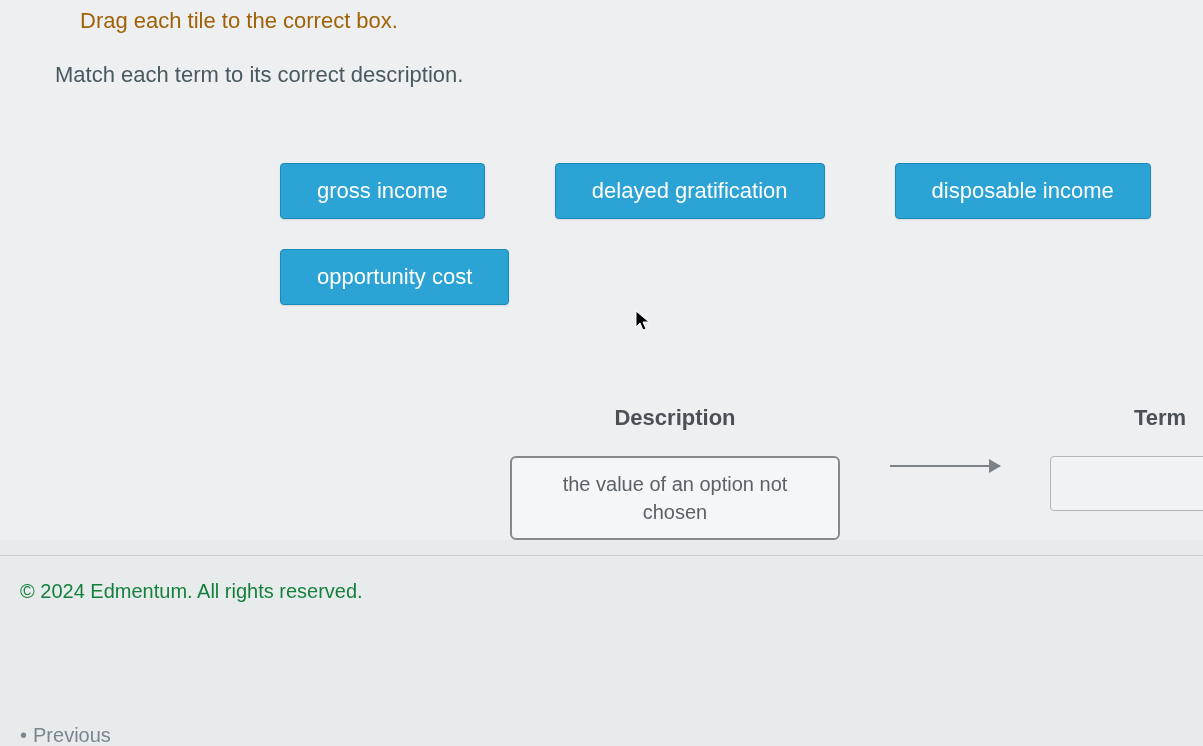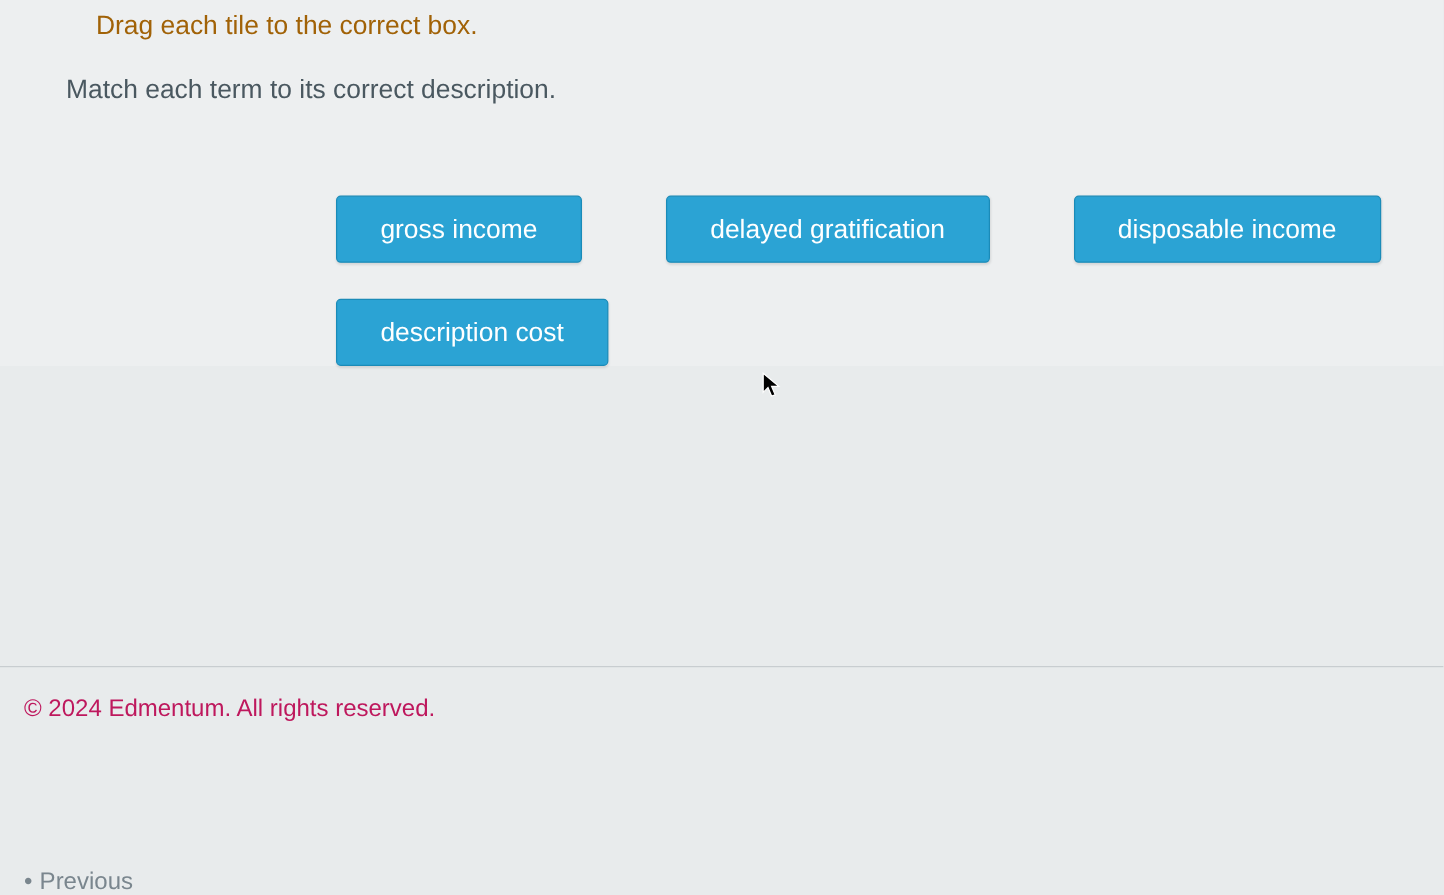--- a/index.html
+++ b/index.html
@@ -132,21 +132,21 @@
       border-radius: 4px;
       background: #f0f2f3;
       width: 250px;
       height: 55px;
     }
     .footer-copyright {
       position: absolute;
       left: 20px;
       top: 580px;
       font-size: 20px;
-      color: #be185d;
+      color: #15803d;
     }
     .divider {
       position: absolute;
       top: 555px;
       left: 0;
       right: 0;
       height: 1px;
       background: #c8cdd0;
     }
     .previous-link {
@@ -169,30 +169,43 @@
   <div class="instruction-primary">Drag each tile to the correct box.</div>
   <div class="instruction-secondary">Match each term to its correct description.</div>
 
   <div class="tiles-container">
     <div class="tile-row">
       <div class="tile">gross income</div>
       <div class="tile tile-3">delayed gratification</div>
       <div class="tile tile-2">disposable income</div>
     </div>
     <div class="tile-row">
-      <div class="tile">description cost</div>
+      <div class="tile">opportunity cost</div>
     </div>
   </div>
 
   <div class="cursor-icon">
     <svg width="18" height="22" viewBox="0 0 18 22">
       <path d="M 1 1 L 1 17 L 5 13 L 8 20 L 11 19 L 8 12 L 14 12 Z" fill="#000" stroke="#fff" stroke-width="1"></path>
     </svg>
   </div>
 
+  <div class="match-area">
+    <div class="description-col">
+      <div class="col-header">Description</div>
+      <div class="description-box">the value of an option not chosen</div>
+    </div>
+    <div class="arrow-col">
+      <div class="arrow"></div>
+    </div>
+    <div class="term-col">
+      <div class="term-header">Term</div>
+      <div class="drop-zone"></div>
+    </div>
+  </div>
 </div>
 
 <div class="divider"></div>
 
 <div class="footer-copyright">© 2024 Edmentum. All rights reserved.</div>
 
 <div class="previous-link">
   <span class="previous-bullet">•</span><span>Previous</span>
 </div>
 

